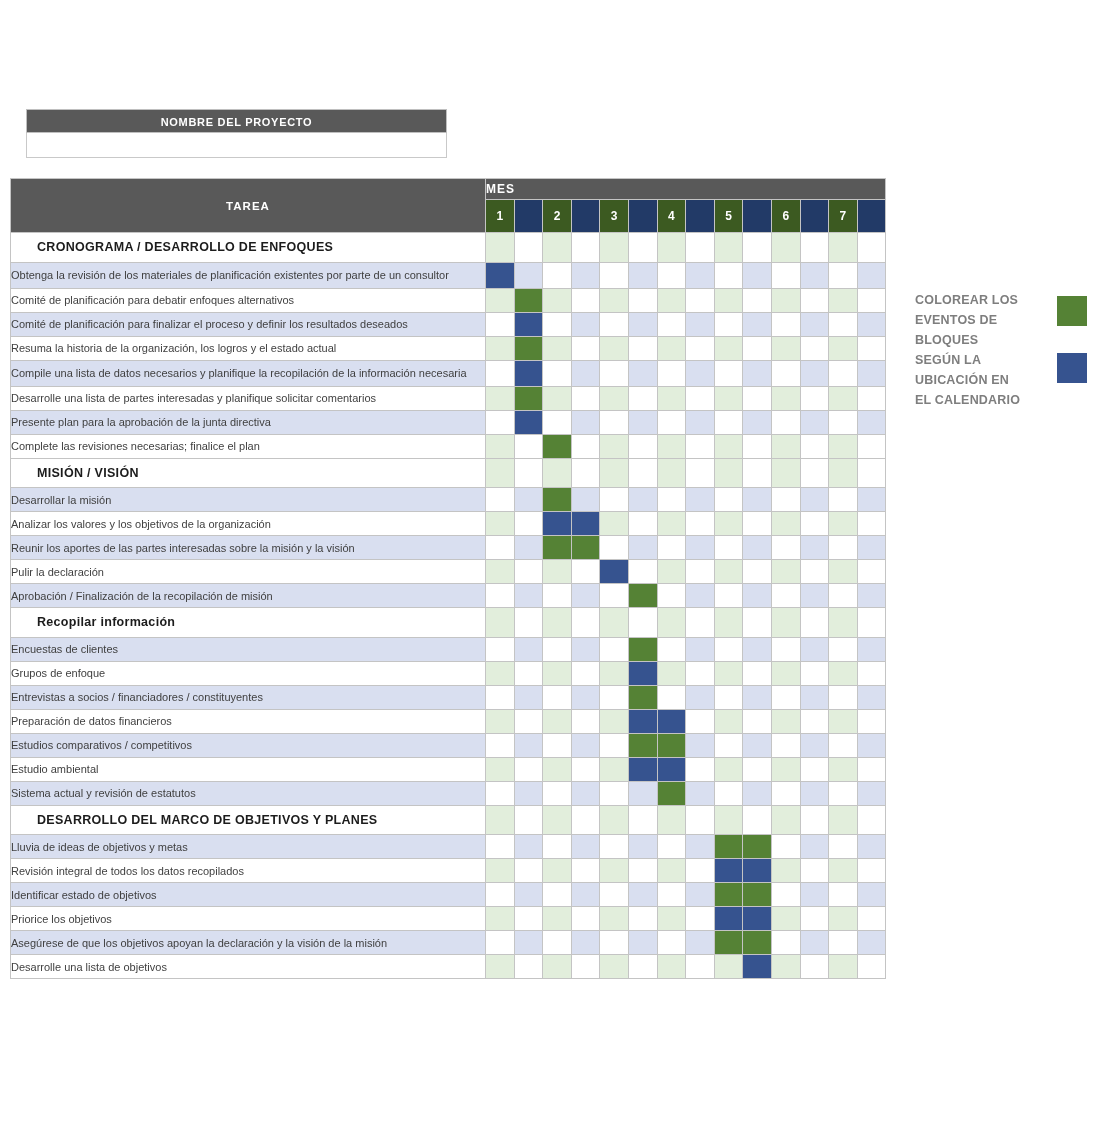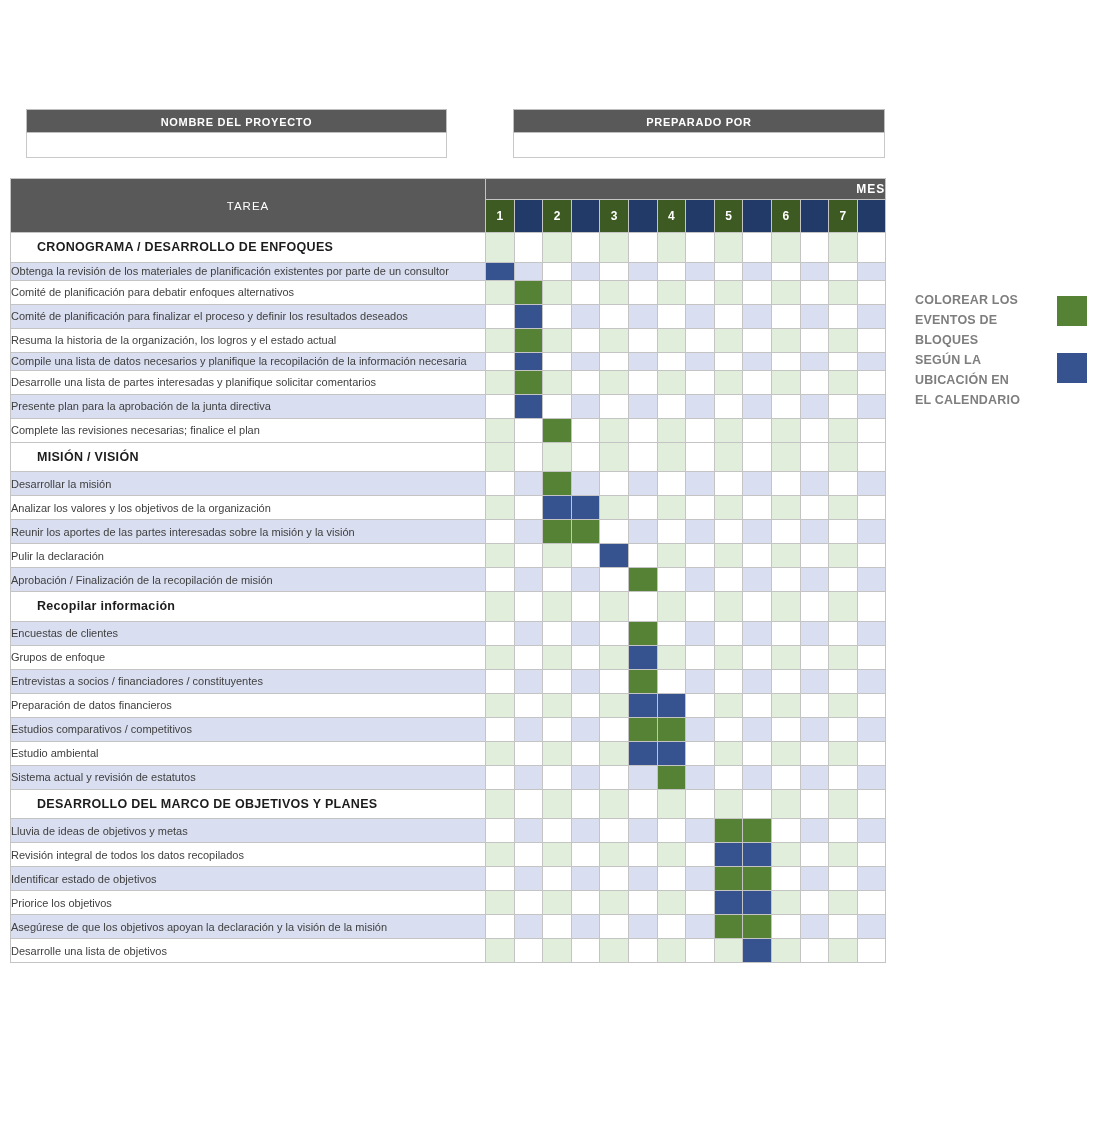--- a/index.html
+++ b/index.html
@@ -61,34 +61,34 @@
   }
   .gantt td, .gantt th{
     padding:0;
     border:1px solid #c4c4c4;
     box-sizing:border-box;
   }
   .th-tarea{
     background:#595959;
     color:#ffffff;
     font-size:11.5px;
-    font-weight:normal;
+    font-weight:bold;
     letter-spacing:1px;
     text-align:center;
     vertical-align:middle;
     width:475px;
     height:54px;
   }
   .th-mes{
     background:#595959;
     color:#ffffff;
     font-size:12px;
     font-weight:bold;
     letter-spacing:1px;
-    text-align:right;
+    text-align:left;
     vertical-align:middle;
     height:17px;
   }
   .th-num{
     height:26px;
     text-align:center;
     vertical-align:middle;
     color:#ffffff;
     font-size:12px;
     font-weight:bold;
@@ -119,21 +119,21 @@
   .gc{}
   tr.odd .gc.c-odd{background:#e2eedc;}
   tr.odd .gc.c-even{background:#ffffff;}
   tr.even .gc.c-odd{background:#ffffff;}
   tr.even .gc.c-even{background:#d9dff0;}
 
   .gc.fill-green{background:#558235 !important;}
   .gc.fill-blue{background:#36538F !important;}
 
   tr.row-task{height:24px;}
-  tr.row-task.tall{height:18px;padding-left:28px;}
+  tr.row-task.tall{height:26px;padding-left:28px;}
   tr.row-section{height:29.5px;}
 
   
   .legend{
     position:absolute;
     left:915px; top:290px;
     width:180px;
   }
   .legend .ltext{
     position:absolute;
@@ -158,24 +158,20 @@
 <body>
 
 <div class="page">
 
 
   <div class="infobox" id="box-project">
     <div class="hd">NOMBRE DEL PROYECTO</div>
     <div class="fld"></div>
   </div>
 
-  <div class="infobox" id="box-prepared">
-    <div class="hd">PREPARADO POR</div>
-    <div class="fld"></div>
-  </div>
 
   <table class="gantt">
     <colgroup id="gantt-colgroup">
         <col style="width:475px">
         <col style="width: 28.6px;">
         <col style="width: 28.6px;">
         <col style="width: 28.6px;">
         <col style="width: 28.6px;">
         <col style="width: 28.6px;">
         <col style="width: 28.6px;">

